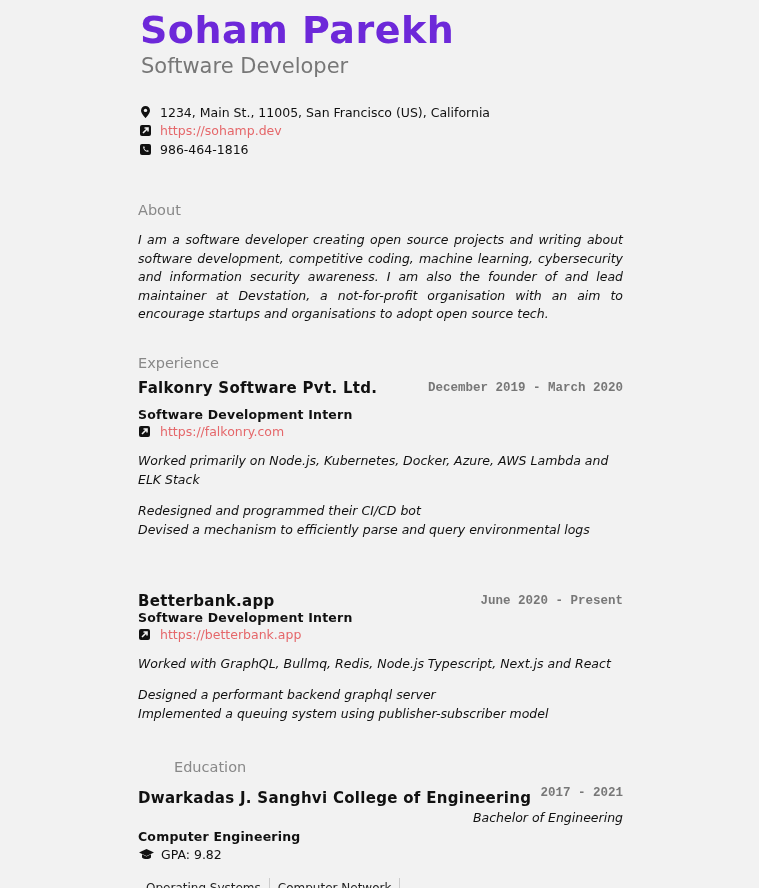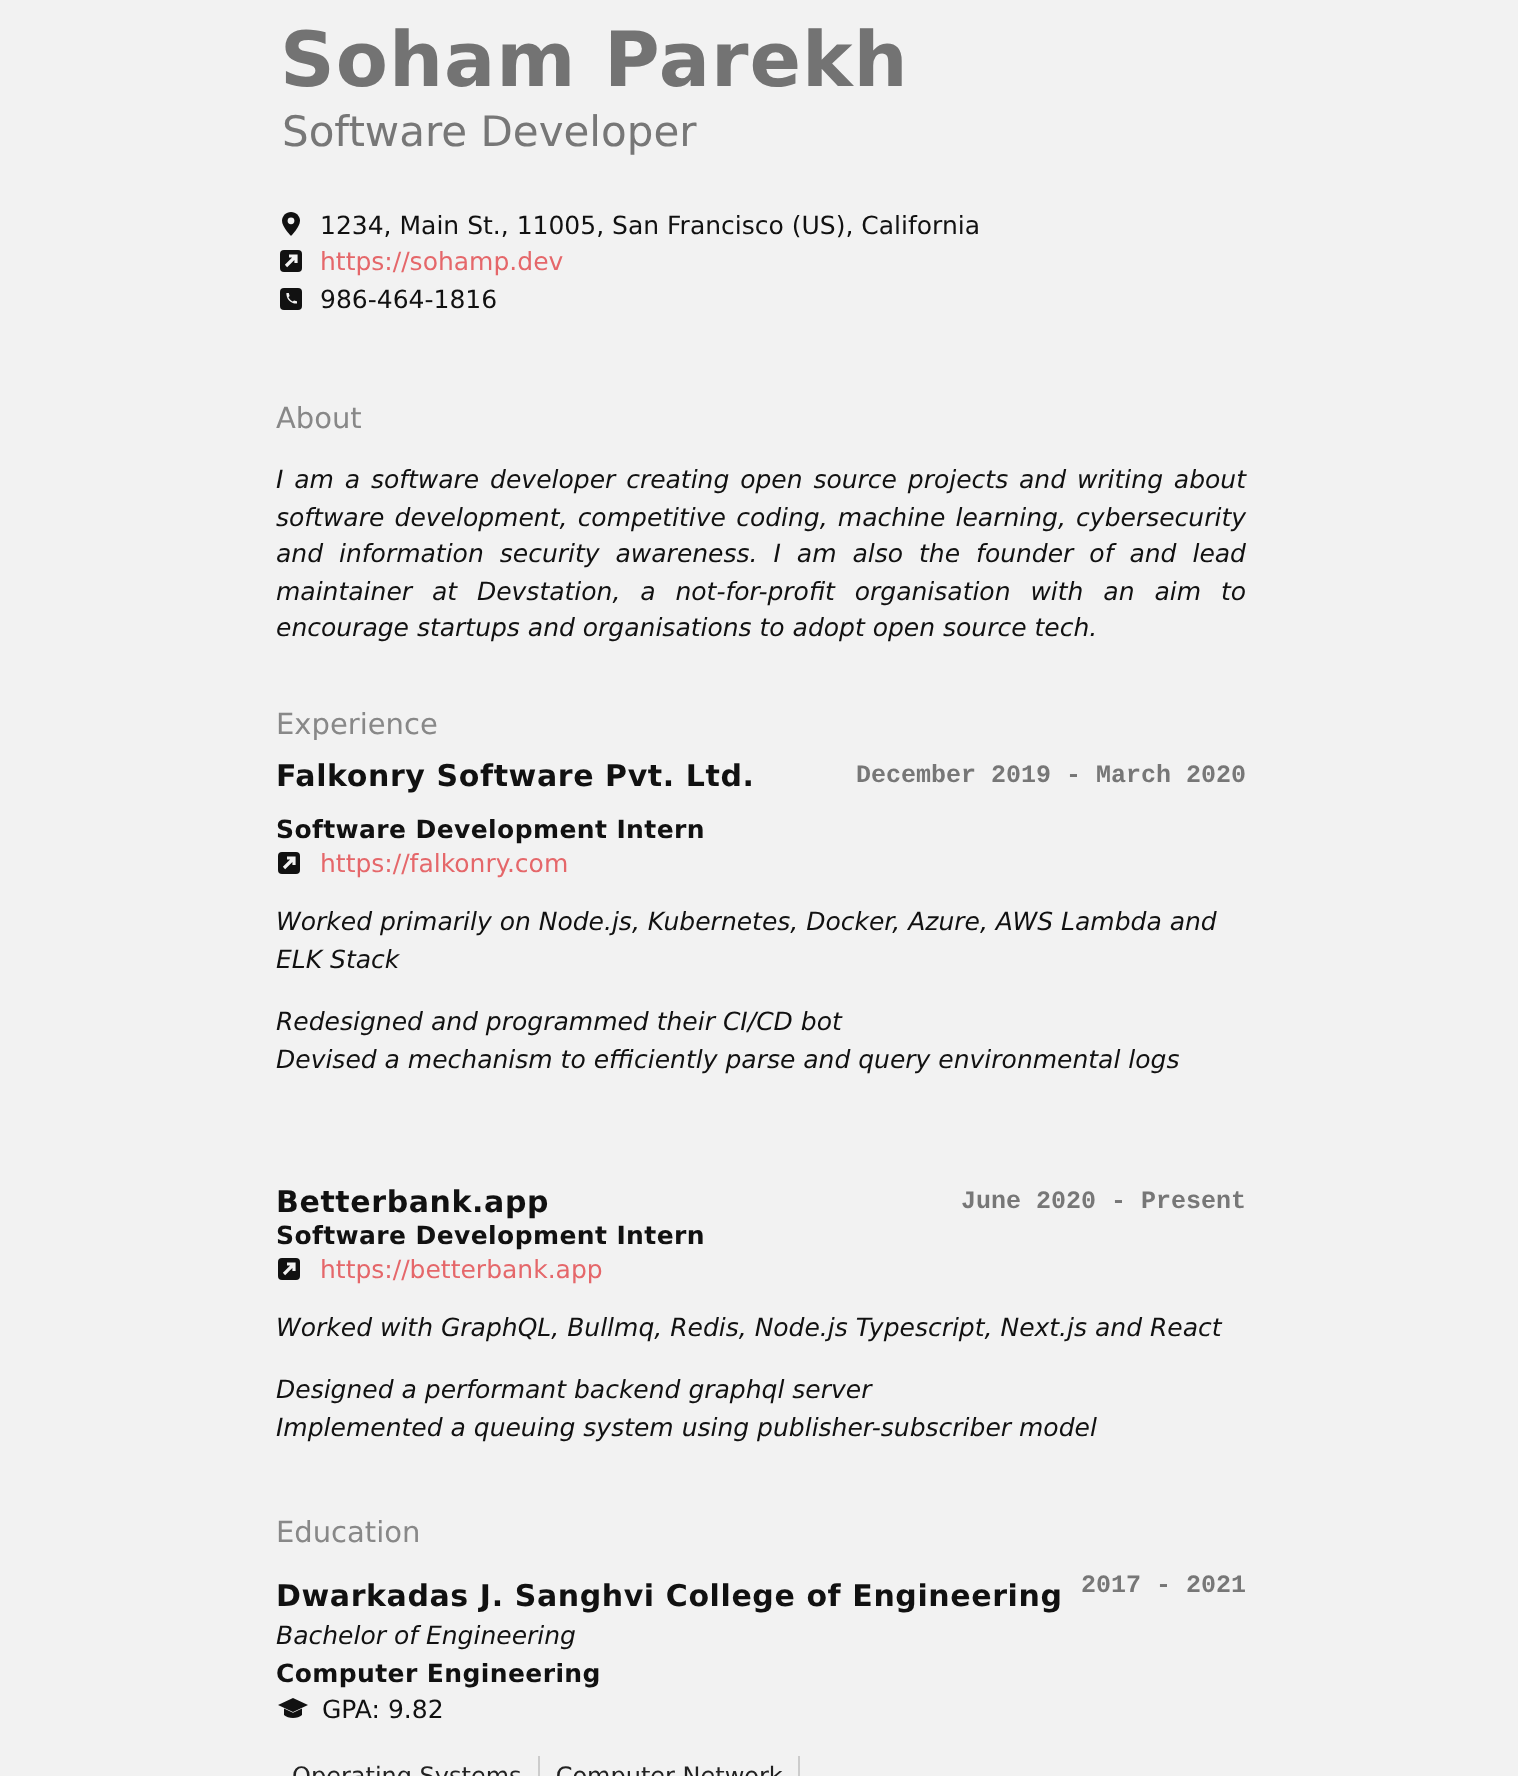--- a/index.html
+++ b/index.html
@@ -5,21 +5,21 @@
     html, body { margin: 0; padding: 0; }
     body {
       background: #f2f2f2;
       width: 759px; height: 888px; overflow: hidden;
       font-family: "DejaVu Sans", sans-serif;
       color: #111;
     }
     .page { position: relative; width: 759px; height: 888px; }
     .name {
       position: absolute; left: 140px; top: 8px;
-      font-size: 38px; font-weight: bold; letter-spacing: 0.5px; color: #737373;
+      font-size: 38px; font-weight: bold; letter-spacing: 0.5px; color: #6d28d9;
       margin: 0; line-height: 44px;
     }
     .title {
       position: absolute; left: 141px; top: 53px;
       font-size: 21px; color: #777; line-height: 26px;
     }
     .contacts { position: absolute; left: 139px; top: 103px; width: 480px; }
     .contact { display: flex; align-items: center; height: 18.5px; font-size: 12.5px; }
     .contact .ico { width: 12px; height: 12px; margin-right: 9px; display: inline-flex; align-items: center; justify-content: center; }
     .link { color: #e5676a; text-decoration: none; }
@@ -112,26 +112,26 @@
             <path d="M3 8 L7.5 3.5 M4.5 3 H8 V6.5" stroke="#f2f2f2" stroke-width="1.6" fill="none"></path>
           </svg>
       </span>
       <a class="link">https://betterbank.app</a>
     </div>
     <div class="text" style="margin-top:12px;">Worked with GraphQL, Bullmq, Redis, Node.js Typescript, Next.js and React</div>
     <div class="text" style="margin-top:12px;">Designed a performant backend graphql server</div>
     <div class="text">Implemented a queuing system using publisher-subscriber model</div>
   </div>
 
-  <div class="section-title" style="top:758px;">Education</div>
+  <div class="section-title" style="top:758px;margin-left:36px;">Education</div>
 
   <div class="job" style="top:789px;">
     <span class="date" style="top:-3px;">2017 - 2021</span>
     <div class="company">Dwarkadas J. Sanghvi College of Engineering</div>
-    <div class="text" style="font-size:12.5px; line-height:19px; margin-top:1px;">Bachelor of Engineering</div>
+    <div class="text" style="font-size:12.5px; line-height:19px; margin-top:1px;text-align:right;">Bachelor of Engineering</div>
     <div class="role" style="line-height:19px;">Computer Engineering</div>
     <div class="site" style="line-height:18px;">
       <span class="ico" style="width:15px; margin-right:7px;">
         <svg width="15" height="11" viewBox="0 0 15 11">
             <path d="M7.5 0 L15 3.5 L7.5 7 L0 3.5 Z" fill="#111"></path>
             <path d="M3 5.2 V8.5 C5 10.5 10 10.5 12 8.5 V5.2 L7.5 7.4 Z" fill="#111"></path>
           </svg>
       </span>
       <span>GPA: 9.82</span>
     </div>

